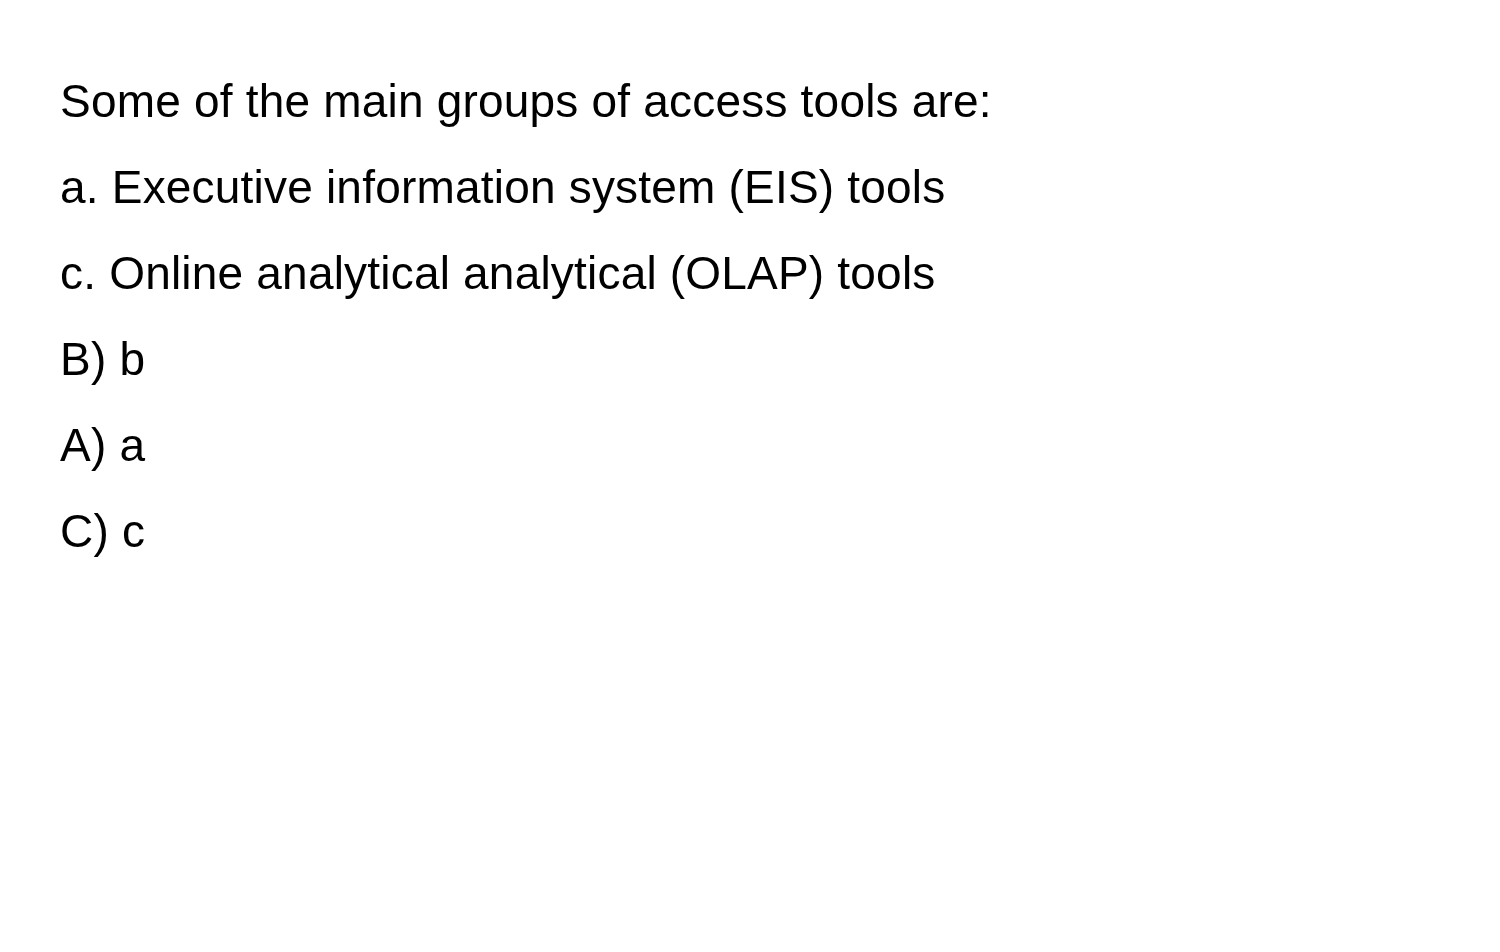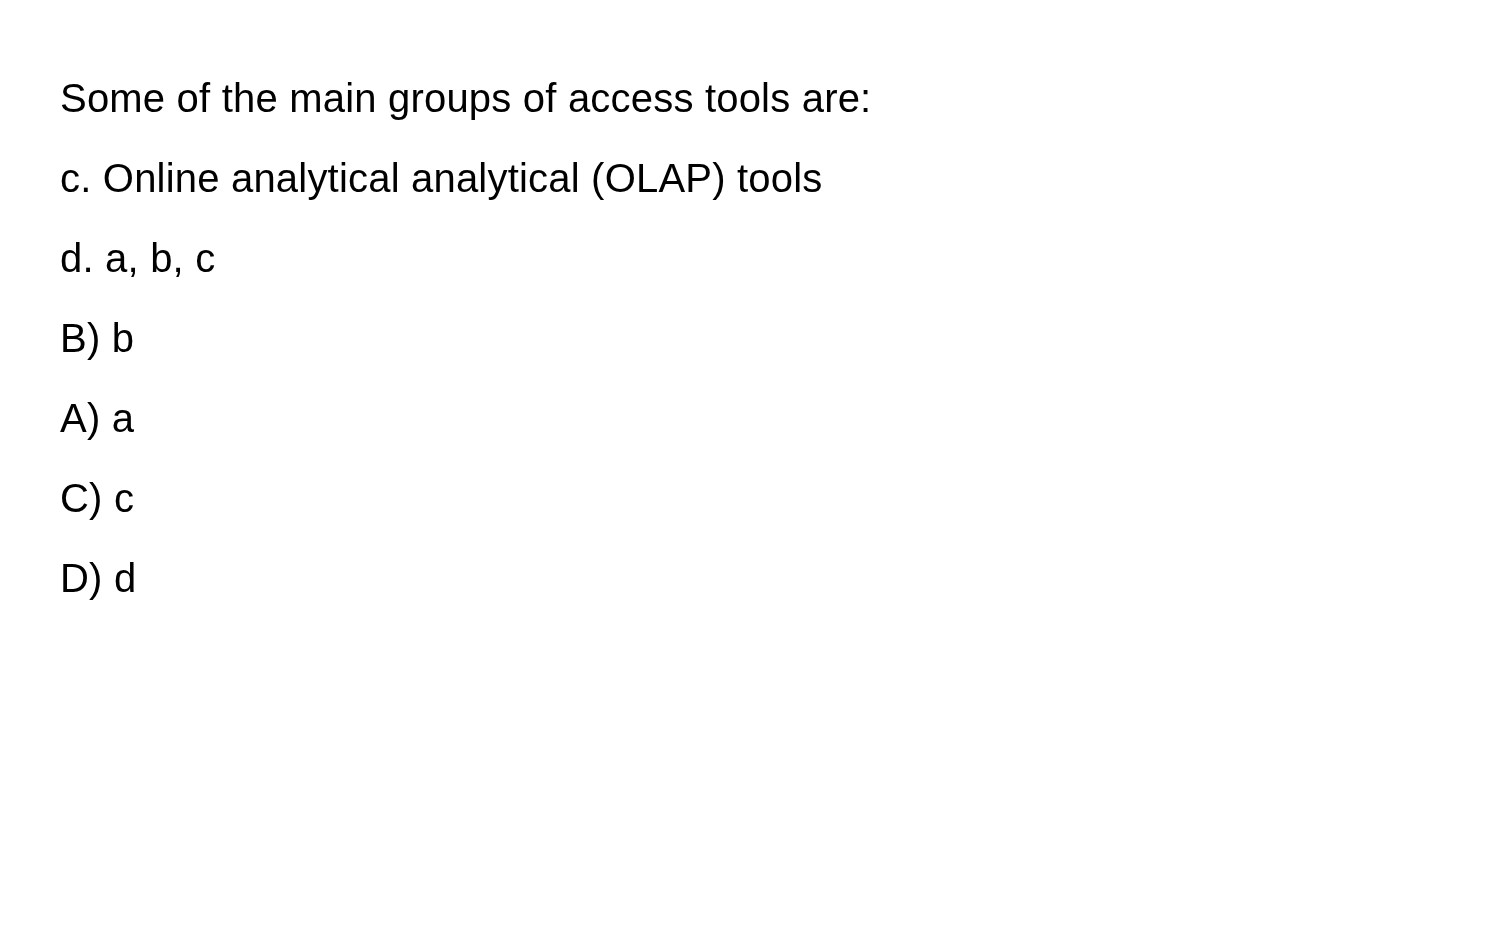--- a/index.html
+++ b/index.html
@@ -9,30 +9,29 @@
     height: 952px;
     background: #ffffff;
     font-family: -apple-system, BlinkMacSystemFont, "Segoe UI", Helvetica, Arial, sans-serif;
     color: #000000;
     overflow: hidden;
   }
   .content {
     padding: 78px 60px 0 60px;
   }
   .line {
-    font-size: 40px;
+    font-size: 46px;
     line-height: 1.0;
     margin-bottom: 40px;
     letter-spacing: 0.2px;
   }
 </style>
 </head>
 <body>
 
 <div class="content">
   <div class="line">Some of the main groups of access tools are:</div>
+  <div class="line">a. Executive information system (EIS) tools</div>
   <div class="line">c. Online analytical analytical (OLAP) tools</div>
-  <div class="line">d. a, b, c</div>
   <div class="line">B) b</div>
   <div class="line">A) a</div>
   <div class="line">C) c</div>
-  <div class="line">D) d</div>
 </div>
 
 </body></html>

